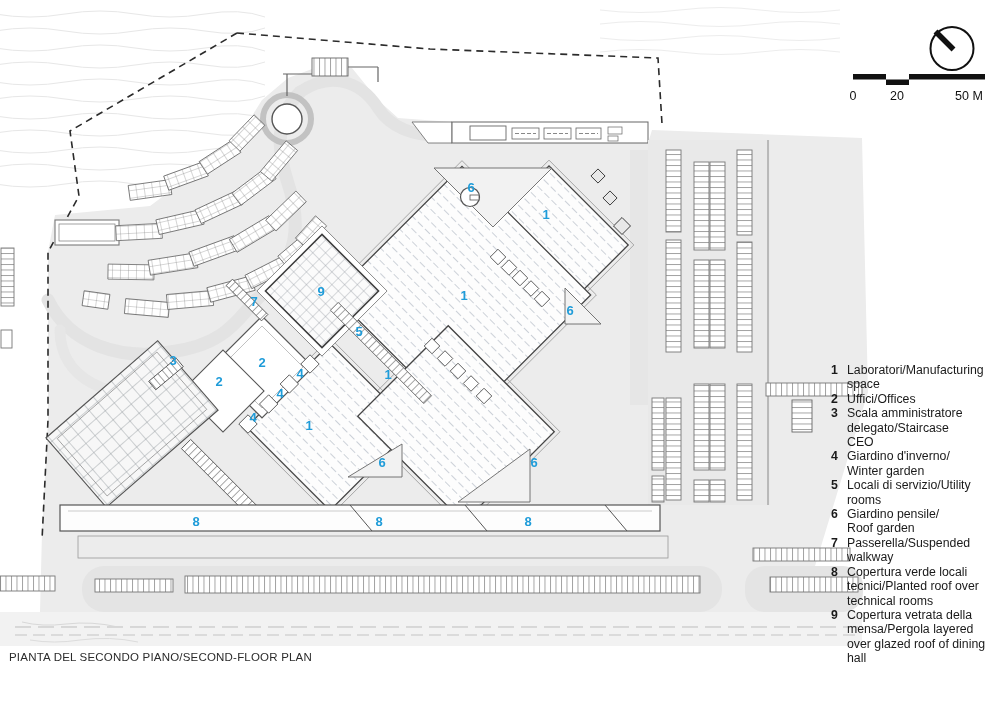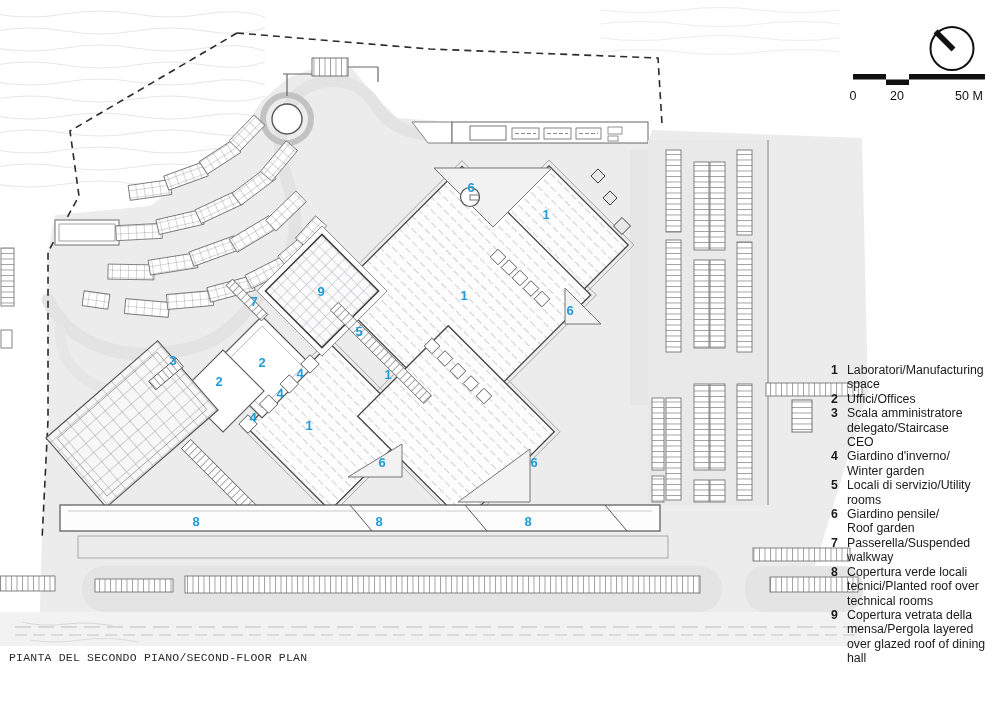--- a/index.html
+++ b/index.html
@@ -3,21 +3,21 @@
 <meta charset="utf-8">
 <style>
   html,body{margin:0;padding:0;background:#fff;}
   #canvas{position:relative;width:1000px;height:707px;background:#ffffff;overflow:hidden;
           font-family:"Liberation Sans",sans-serif;}
   #plan{position:absolute;left:0;top:0;}
   #legend{position:absolute;left:831px;top:363px;width:178px;color:#1a1a1a;}
   .lg-row{display:flex;align-items:flex-start;font-size:12.3px;line-height:14.4px;}
   .lg-num{font-weight:bold;width:16px;flex:0 0 16px;}
   .lg-label{white-space:pre-line;width:158px;}
-  #caption{position:absolute;left:9px;top:651px;font-size:11.5px;color:#2b2b2b;letter-spacing:.2px;font-family:Liberation Mono, monospace;}
+  #caption{position:absolute;left:9px;top:651px;font-size:11.5px;color:#2b2b2b;letter-spacing:.2px;}
   text.scaletick{font-size:12.5px;fill:#111;font-family:"Liberation Sans",sans-serif;}
   text.bluelab{font-size:13px;font-weight:bold;font-family:"Liberation Sans",sans-serif;}
 </style>
 </head>
 <body>
 
 <div id="canvas">
 
 <svg id="plan" width="1000" height="707" viewBox="0 0 1000 707">
   <defs>

